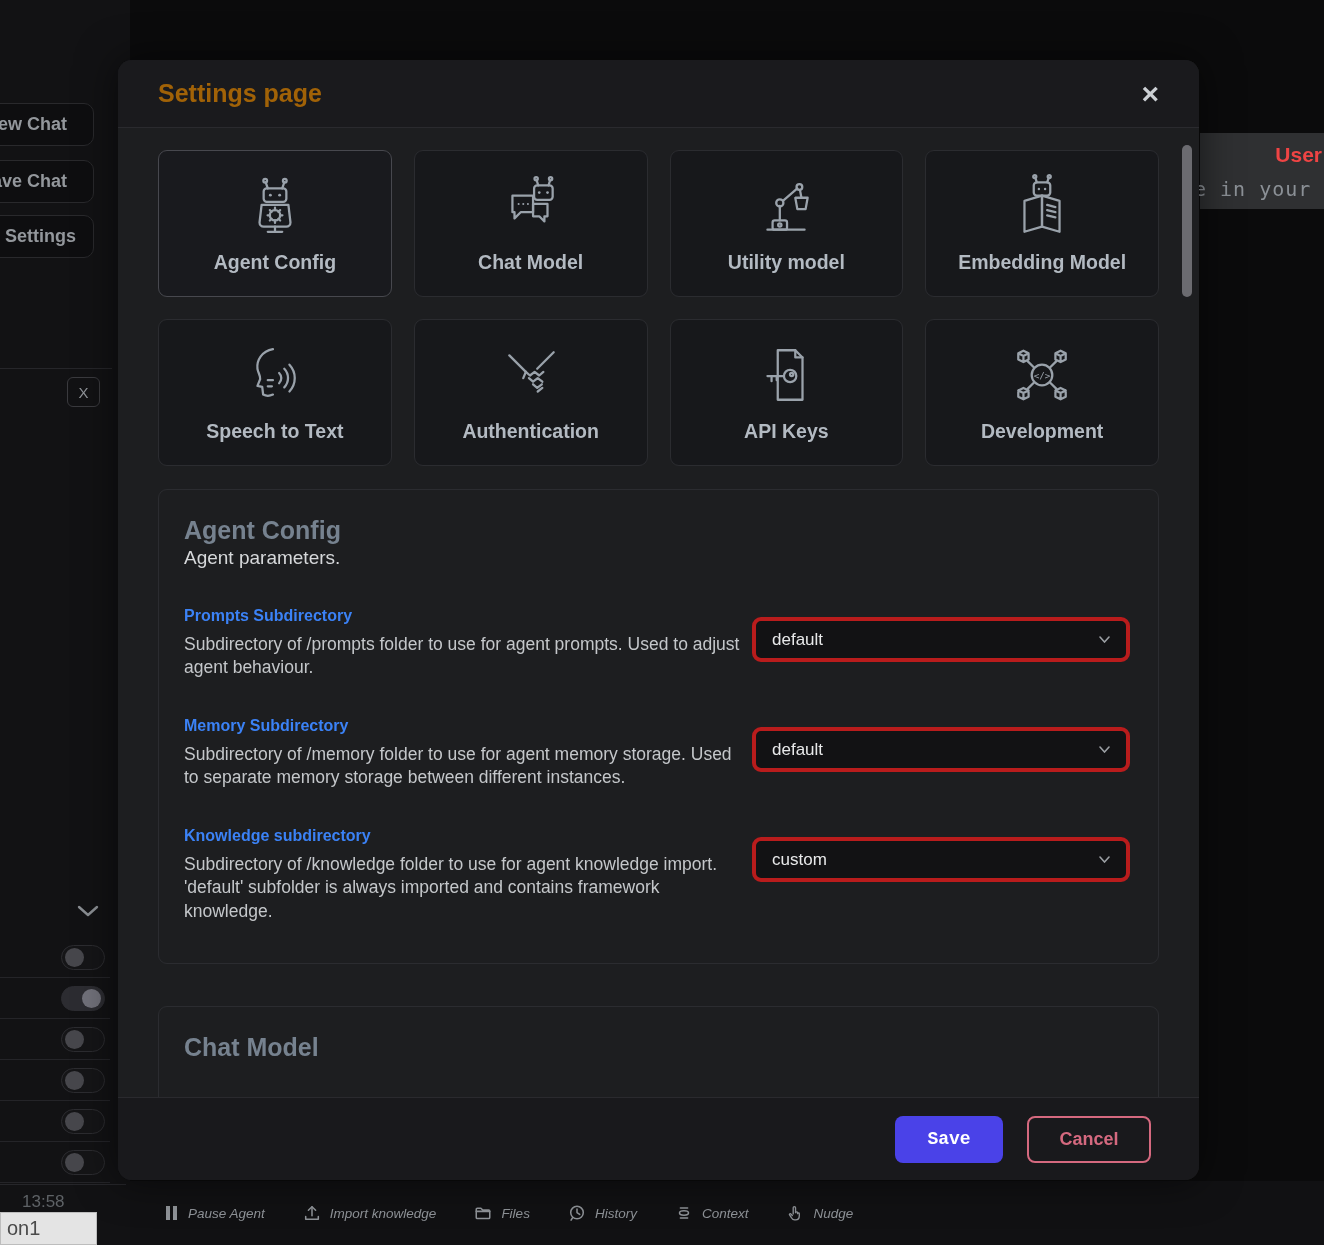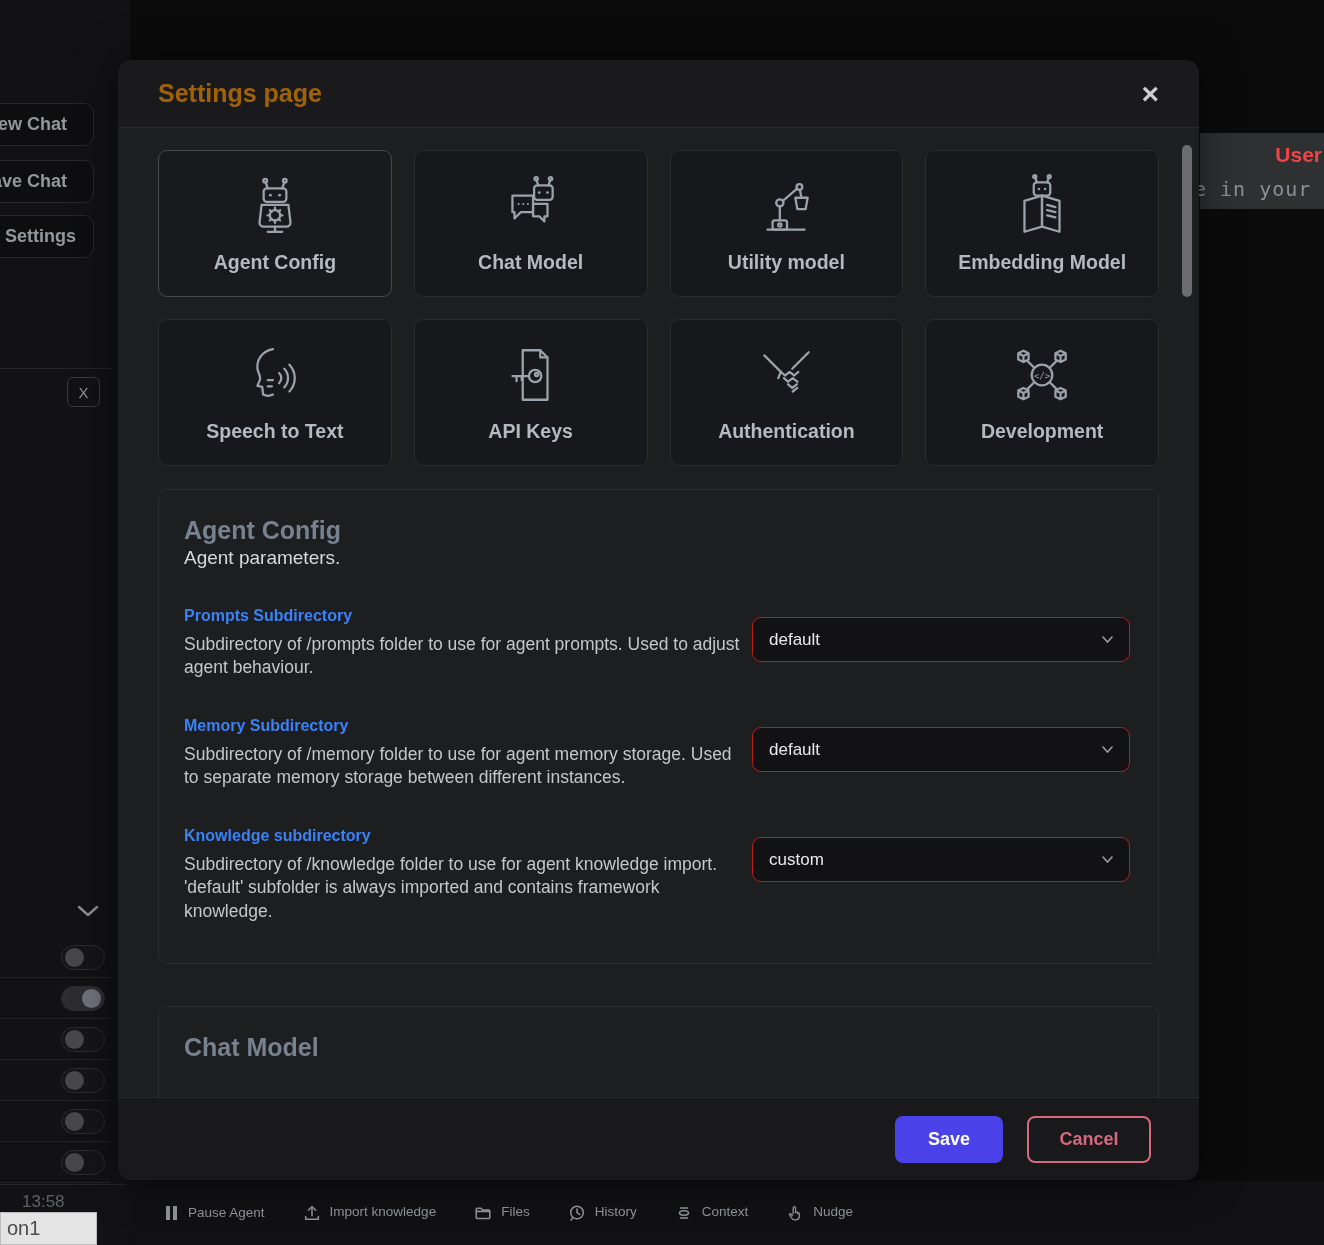--- a/index.html
+++ b/index.html
@@ -38,22 +38,22 @@
   #user-msg { left:1200px; top:133px; width:124px; height:76px; background:#2f3032; }
   #user-msg .heading { position:absolute; top:10px; right:2px; color:#ef4444;
                        font-weight:700; font-size:21px; }
   #user-msg .line { position:absolute; top:44px; left:-6px; color:#8b9096;
                     font-family:"DejaVu Sans Mono", monospace; font-size:20px;
                     letter-spacing:1px; white-space:nowrap; }
 
   
   #bottombar { left:130px; top:1181px; width:1194px; height:64px; background:#111113;
                display:flex; align-items:center; padding-left:34px; gap:38px; }
-  .bbar-item { display:flex; gap:9px; color:#8f9398;
-               font-size:13.5px; cursor:default; }
+  .bbar-item { display:flex; align-items:center; gap:9px; color:#8f9398;
+               font-size:13.5px; cursor:default;font-style:italic; }
   .bbar-item svg { display:block; }
 
   
   #modal { left:118px; top:60px; width:1081px; height:1120px; background:#1d1e20;
            border-radius:14px; box-shadow:0 0 40px rgba(0,0,0,.55); overflow:hidden; }
   #modal-header { position:absolute; top:0; left:0; right:0; height:68px;
                   background:#1a1a1d; border-bottom:1px solid #2a2a2e;
                   display:flex; align-items:center; justify-content:space-between;
                   padding:0 40px; }
   #modal-title { color:#a16207; font-weight:700; font-size:25px; }
@@ -61,21 +61,21 @@
   #modal-body { position:absolute; top:69px; bottom:83px; left:0; right:0;
                 padding:21px 40px 0 40px; overflow:hidden; }
   #modal-scrollthumb { position:absolute; right:7px; top:85px; width:10px; height:152px;
                        background:#6b6b70; border-radius:5px; }
   #modal-footer { position:absolute; bottom:0; left:0; right:0; height:83px;
                   background:#19191c; border-top:1px solid #2a2a2e; display:flex;
                   align-items:center; justify-content:flex-end; gap:24px;
                   padding-right:48px; }
   #save-btn { width:108px; height:47px; border-radius:8px; background:#4a42e8;
               color:#ffffff; font-weight:700; font-size:18px; border:none;
-              font-family:Liberation Sans, sans-serif; }
+              font-family:Liberation Mono, monospace; }
   #cancel-btn { width:124px; height:47px; border-radius:8px; background:transparent;
                 border:2px solid #d5697f; color:#d5697f; font-weight:700;
                 font-size:18px; font-family:inherit; }
 
   
   #cards { display:grid; grid-template-columns:repeat(4,1fr); gap:22px; }
   .nav-card { height:147px; background:#17181b; border:1px solid #2b2c30;
               border-radius:9px; display:flex; flex-direction:column;
               align-items:center; justify-content:center; gap:12px; }
   .nav-card.selected { border-color:#47484e; background:#191a1e; }
@@ -87,21 +87,21 @@
   .section-panel { margin-top:23px; border:1px solid #2b2c30; border-radius:9px;
                    padding:26px 28px 40px 25px; }
   .section-title { color:#76828f; font-weight:700; font-size:25px; }
   .section-desc { margin-top:2px; color:#d6d8da; font-size:19px; }
   .field-row { margin-top:38px; display:flex; justify-content:space-between;
                align-items:flex-start; }
   .field-info { width:562px; }
   .field-label { color:#3b82f6; font-weight:700; font-size:16px; }
   .field-desc { margin-top:8px; color:#c4c7ca; font-size:17.5px; line-height:1.32; }
   .field-control { width:378px; margin-top:10px; }
-  .select { height:45px; background:#121214; border:1px solid #b91c1c; border-radius:9px;
+  .select { height:45px; background:#121214; border:4px solid #b91c1c; border-radius:9px;
             display:flex; align-items:center; justify-content:space-between;
             padding:0 16px; color:#e8e9ea; font-size:17px; }
   .section-panel.partial { margin-top:42px; height:160px; padding-top:26px; }
 </style>
 </head>
 <body>
 
 <div id="sidebar" class="abs">
   <div class="side-btn" style="top:103px;">
     <span>New Chat</span>
@@ -303,44 +303,44 @@
           <path d="M25 37 h5 M25 43 h4"></path>
           <path d="M36 30 a7 7 0 0 1 0 10"></path>
           <path d="M41 26 a13 13 0 0 1 0 18"></path>
           <path d="M46 22 a19 19 0 0 1 0 26"></path>
         </svg>
         <span class="card-label">Speech to Text</span>
       </div>
 
       <div class="nav-card">
         <svg width="66" height="66" viewBox="0 0 64 64">
-          <path d="M24 8 h17 l7 7 v41 h-24 z"></path>
-          <path d="M41 8 v7 h7"></path>
-          <circle cx="36" cy="33" r="6"></circle>
-          <circle cx="37.5" cy="31.5" r="1.6"></circle>
-          <path d="M30 33 H14 M18 33 v5 M23 33 v4"></path>
-        </svg>
-        <span class="card-label">API Keys</span>
-      </div>
-
-      <div class="nav-card">
-        <svg width="66" height="66" viewBox="0 0 64 64">
           <path d="M11 13 L27 29"></path>
           <path d="M54 10 L38 26"></path>
           <path d="M27 29 l4 3.5 4.5 -3.5 4.5 3.5 4 -3.5"></path>
           <path d="M30 35 l4 3.5 4.5 -3.5 4.5 3.5"></path>
           <path d="M34 41 l4 3.5 4.5 -3.5"></path>
           <path d="M27 29 l-2.5 6"></path>
           <path d="M38.5 48 l4.5 -3.5"></path>
         </svg>
         <span class="card-label">Authentication</span>
       </div>
 
       <div class="nav-card">
         <svg width="66" height="66" viewBox="0 0 64 64">
+          <path d="M24 8 h17 l7 7 v41 h-24 z"></path>
+          <path d="M41 8 v7 h7"></path>
+          <circle cx="36" cy="33" r="6"></circle>
+          <circle cx="37.5" cy="31.5" r="1.6"></circle>
+          <path d="M30 33 H14 M18 33 v5 M23 33 v4"></path>
+        </svg>
+        <span class="card-label">API Keys</span>
+      </div>
+
+      <div class="nav-card">
+        <svg width="66" height="66" viewBox="0 0 64 64">
           <circle cx="32" cy="32" r="10"></circle>
           <text x="32" y="35.5" font-size="9" text-anchor="middle" fill="#9aa2ab" stroke="none" font-family="DejaVu Sans Mono, monospace">&lt;/&gt;</text>
           <path d="M24.5 25 L18 18.5 M39.5 25 L46 18.5 M24.5 39 L18 45.5 M39.5 39 L46 45.5"></path>
           <path d="M9 11 l5 -2.5 5 2.5 v6 l-5 2.5 -5 -2.5 z M9 11 l5 2.5 5 -2.5 M14 13.5 v6"></path>
           <path d="M45 11 l5 -2.5 5 2.5 v6 l-5 2.5 -5 -2.5 z M45 11 l5 2.5 5 -2.5 M50 13.5 v6"></path>
           <path d="M9 47 l5 -2.5 5 2.5 v6 l-5 2.5 -5 -2.5 z M9 47 l5 2.5 5 -2.5 M14 49.5 v6"></path>
           <path d="M45 47 l5 -2.5 5 2.5 v6 l-5 2.5 -5 -2.5 z M45 47 l5 2.5 5 -2.5 M50 49.5 v6"></path>
         </svg>
         <span class="card-label">Development</span>
       </div>

